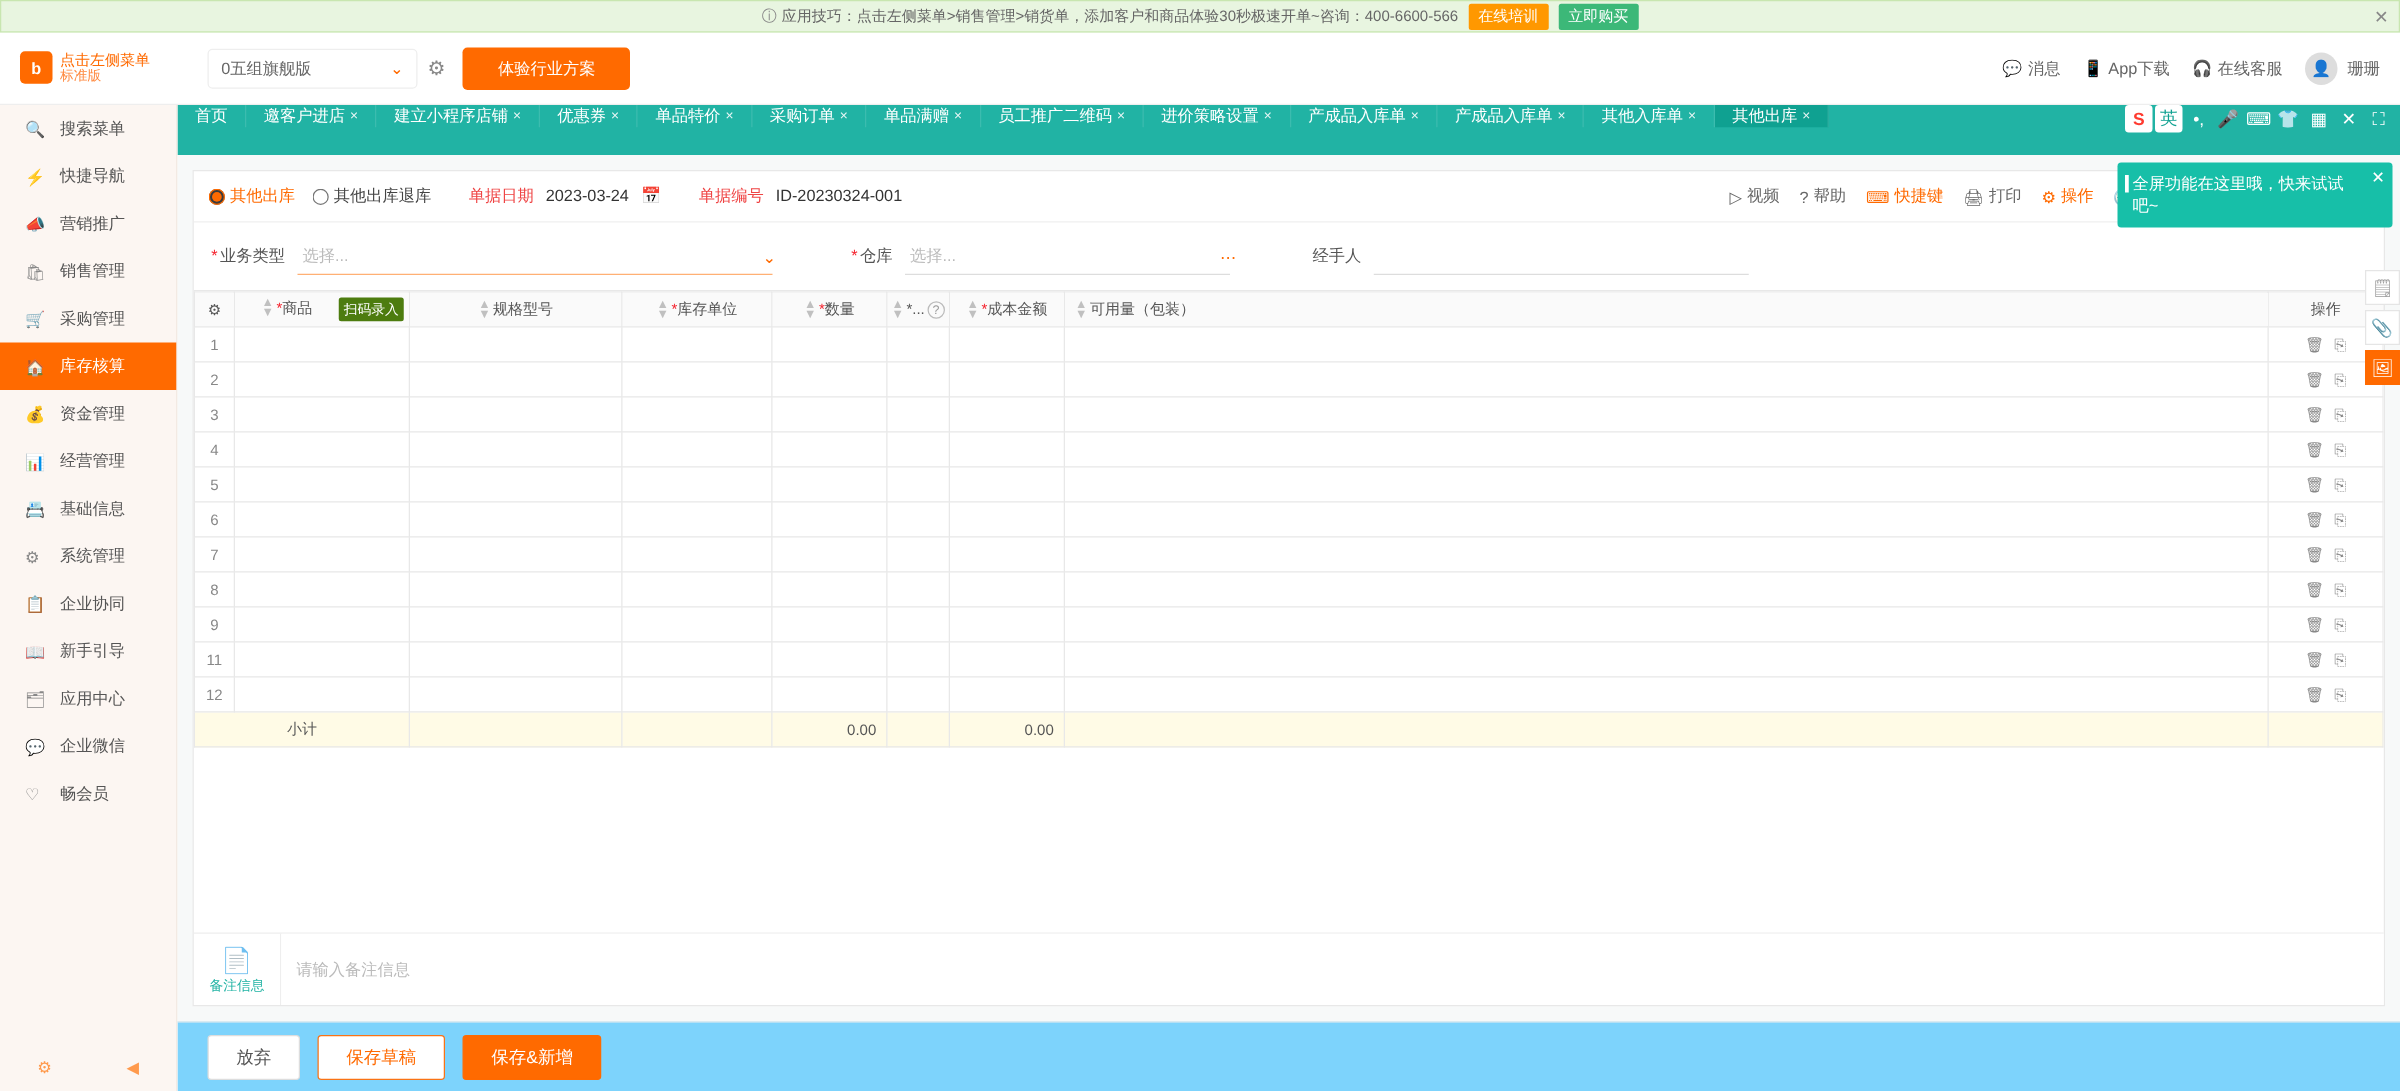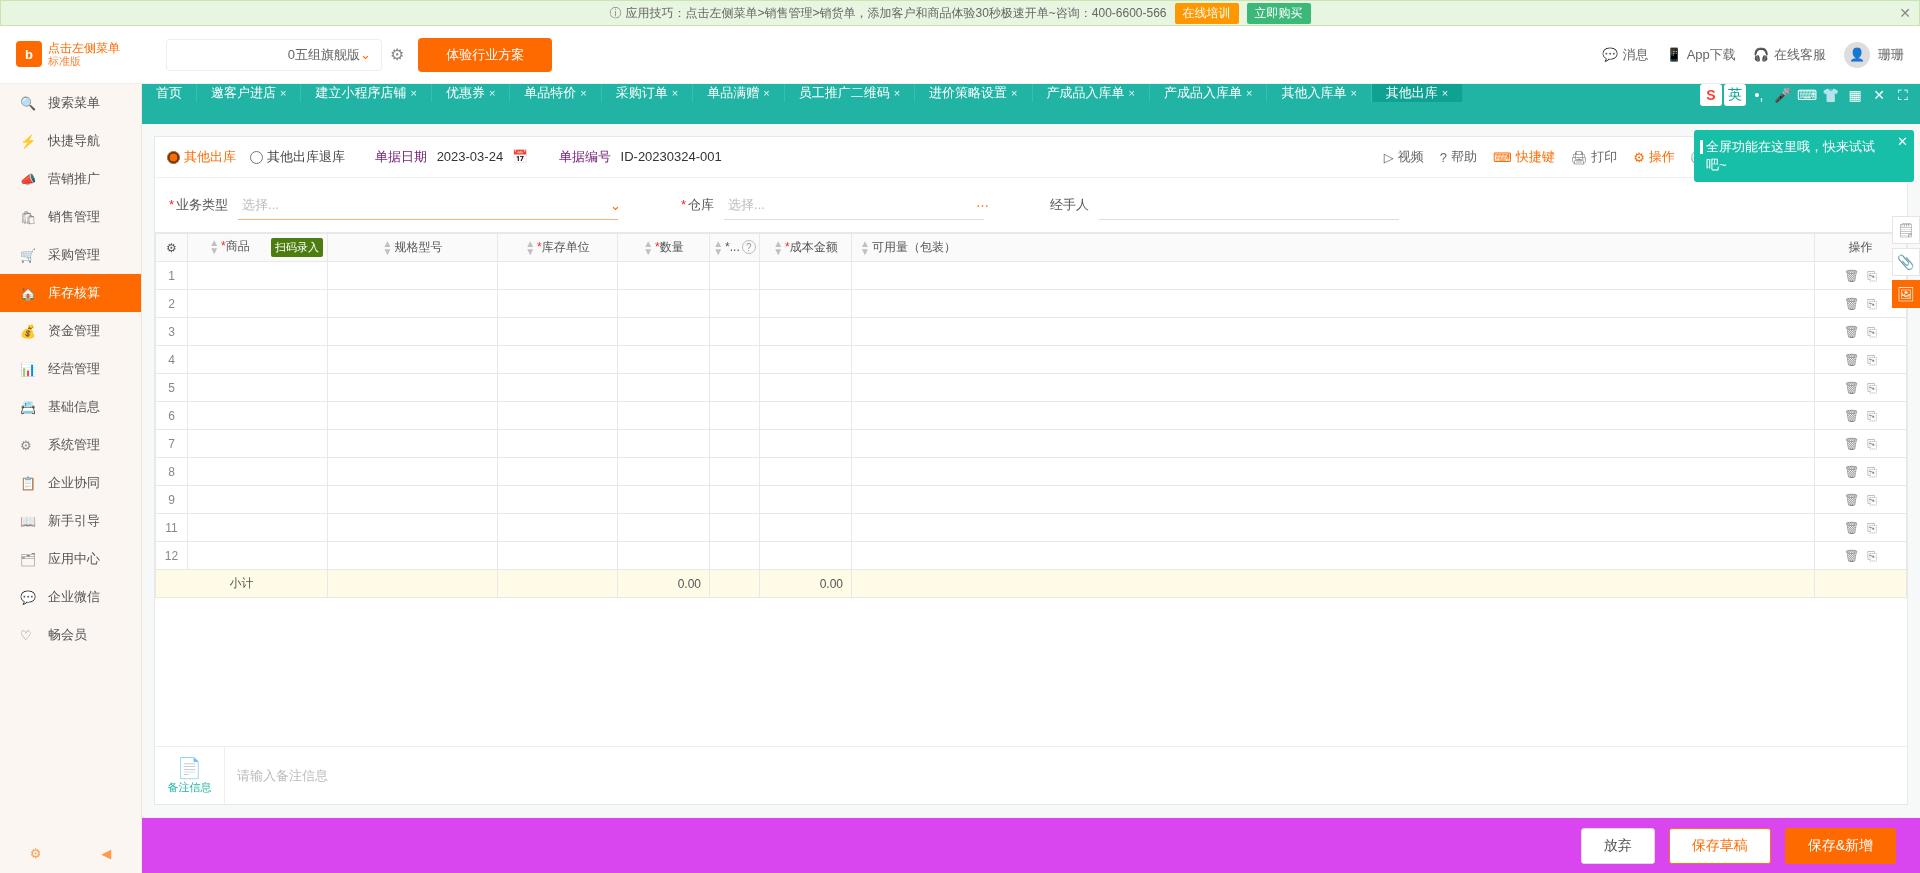--- a/index.html
+++ b/index.html
@@ -12,21 +12,21 @@
 .btn-orange-sm { background: #ff9800; }
 .btn-green-sm { background: #3cb878; }
 .top-banner .close-x { position: absolute; right: 8px; top: 4px; color: #888; cursor: pointer; font-size: 14px; }
 
 
 .app-header { height: 58px; display: flex; align-items: center; padding: 0 16px; border-bottom: 1px solid #eee; }
 .logo-block { display: flex; align-items: center; min-width: 120px; }
 .logo-icon { width: 26px; height: 26px; background: #ff6a00; border-radius: 4px; color: #fff; font-weight: bold; display: flex; align-items: center; justify-content: center; margin-right: 6px; }
 .logo-text { font-size: 12px; color: #ff6a00; line-height: 1.2; }
 .logo-text .sub { font-size: 11px; color: #ff8a40; }
-.org-select { margin-left: 30px; width: 216px; height: 32px; display: flex; align-items: center; padding: 0 10px; border: 1px solid #eee; border-radius: 4px; color: #666; justify-content: flex-end; }
+.org-select { margin-left: 30px; width: 168px; height: 32px; display: flex; align-items: center; padding: 0 10px; border: 1px solid #eee; border-radius: 4px; color: #666; justify-content: space-between; }
 .org-select .chev { color: #ff6a00; }
 .gear-head { margin-left: 8px; color: #888; font-size: 16px; }
 .btn-primary-orange { margin-left: 14px; background: #ff6a00; color: #fff; border: none; padding: 8px 28px; border-radius: 4px; font-size: 13px; cursor: pointer; }
 .header-right { margin-left: auto; display: flex; align-items: center; gap: 18px; color: #666; font-size: 13px; }
 .header-right .hr-item { display: flex; align-items: center; gap: 4px; cursor: pointer; }
 .avatar { width: 26px; height: 26px; background: #ddd; border-radius: 50%; margin-right: 4px; display:inline-flex;align-items:center;justify-content:center;color:#fff;}
 
 
 .layout { display: flex; height: calc(100vh - 84px); }
 .sidebar { width: 142px; background: #fcf6f2; display: flex; flex-direction: column; border-right: 1px solid #f0e6de; }
@@ -48,21 +48,21 @@
 
 .content { flex: 1; display: flex; flex-direction: column; background: #f7f9f9; overflow: hidden; position: relative; }
 .pane { margin: 12px; background: #fff; border: 1px solid #e8e8e8; display: flex; flex-direction: column; flex: 1; overflow: hidden; }
 
 .form-head { display: flex; align-items: center; padding: 10px 12px; border-bottom: 1px solid #f0f0f0; }
 .radio-grp { display:flex; align-items:center; gap:14px; font-size:13px; }
 .radio-grp label { display:flex; align-items:center; gap:4px; color:#444; cursor:pointer;}
 .radio-grp input { accent-color:#ff6a00; }
 .radio-grp .sel { color:#ff6a00; }
 .meta { margin-left: 30px; color:#777; font-size:13px; }
-.meta .lbl { color:#701a75;font-family:Liberation Serif, serif; }
+.meta .lbl { color:#ef4444;font-family:Liberation Serif, serif; }
 .meta .val { margin-left:6px; color:#333; }
 .meta .cal { color:#ff6a00; margin-left:6px; }
 .head-actions { margin-left:auto; display:flex; align-items:center; gap:16px; color:#666; font-size:13px; }
 .head-actions .ha { display:flex; align-items:center; gap:4px; cursor:pointer; }
 .head-actions .orange { color:#ff6a00; }
 .pager-ico { color:#bbb; padding:0 4px; cursor:pointer; }
 .view-toggle { display:flex; }
 .view-toggle div { width:24px;height:20px;display:flex;align-items:center;justify-content:center;border:1px solid #ddd;font-size:12px;color:#888;}
 .view-toggle .on { background:#ff6a00;color:#fff;border-color:#ff6a00;}
 
@@ -94,21 +94,21 @@
 .qmark{display:inline-block;width:14px;height:14px;border:1px solid #bbb;border-radius:50%;font-size:10px;line-height:13px;text-align:center;color:#999;margin-left:2px;}
 
 
 .remark-bar { height:58px; display:flex; border-top:1px solid #eee; margin-top:4px;}
 .remark-left { width:70px; display:flex; flex-direction:column; align-items:center; justify-content:center; border-right:1px solid #eee; color:#21b3a4; font-size:11px;}
 .remark-left .ric { font-size:20px; color:#21b3a4; }
 .remark-input { flex:1; border:none; padding:8px 12px; font-size:13px; outline:none; color:#555; resize:none;}
 .remark-input::placeholder{color:#bbb;}
 
 
-.footer-bar { height:56px; display:flex; align-items:center; justify-content:flex-end; gap:14px; padding:0 24px; background:#d946ef; border-top:1px solid #eee;}
+.footer-bar { height:56px; display:flex; align-items:center; justify-content:flex-start; gap:14px; padding:0 24px; background:#7dd3fc; border-top:1px solid #eee;}
 .btn { height:36px; padding:0 22px; border-radius:3px; font-size:14px; cursor:pointer; }
 .btn-plain { background:#fff; border:1px solid #ddd; color:#555; }
 .btn-outline-orange { background:#fff; border:1px solid #f97316; color:#ff6a00;font-family:Liberation Serif, serif; }
 .btn-solid-orange { background:#ff6a00; border:1px solid #ff6a00; color:#fff; }
 
 
 .tip-bubble { position:absolute; top:46px; right:6px; background:#17bfa8; color:#fff; padding:8px 28px 8px 12px; font-size:13px; border-radius:3px; max-width:220px; z-index:50;}
 .tip-bubble::before { content:""; position:absolute; top:10px; left:6px; width:3px; height:14px; background:#fff;}
 .tip-bubble .tx { position:absolute; right:6px; top:4px; cursor:pointer; }
 

